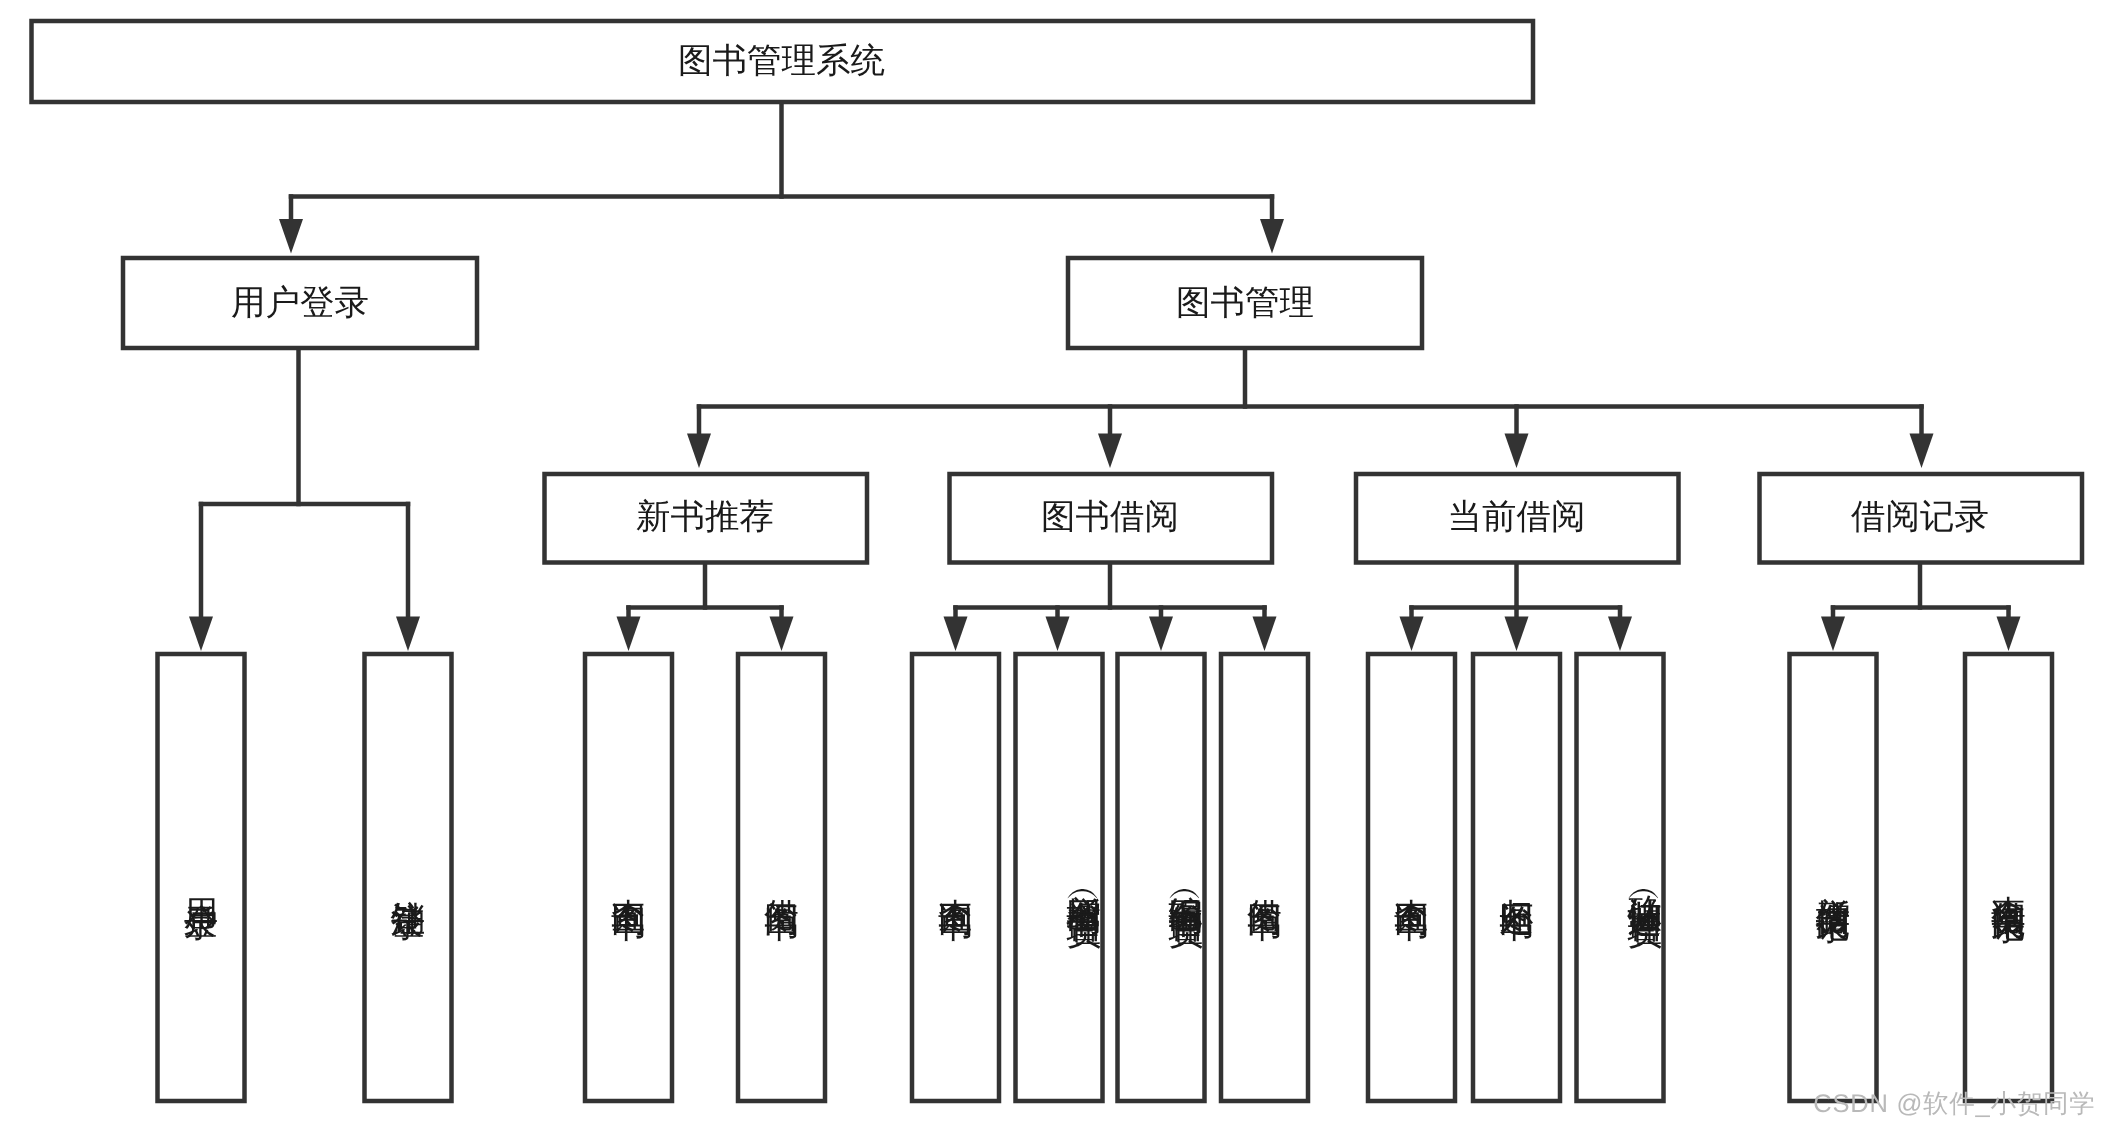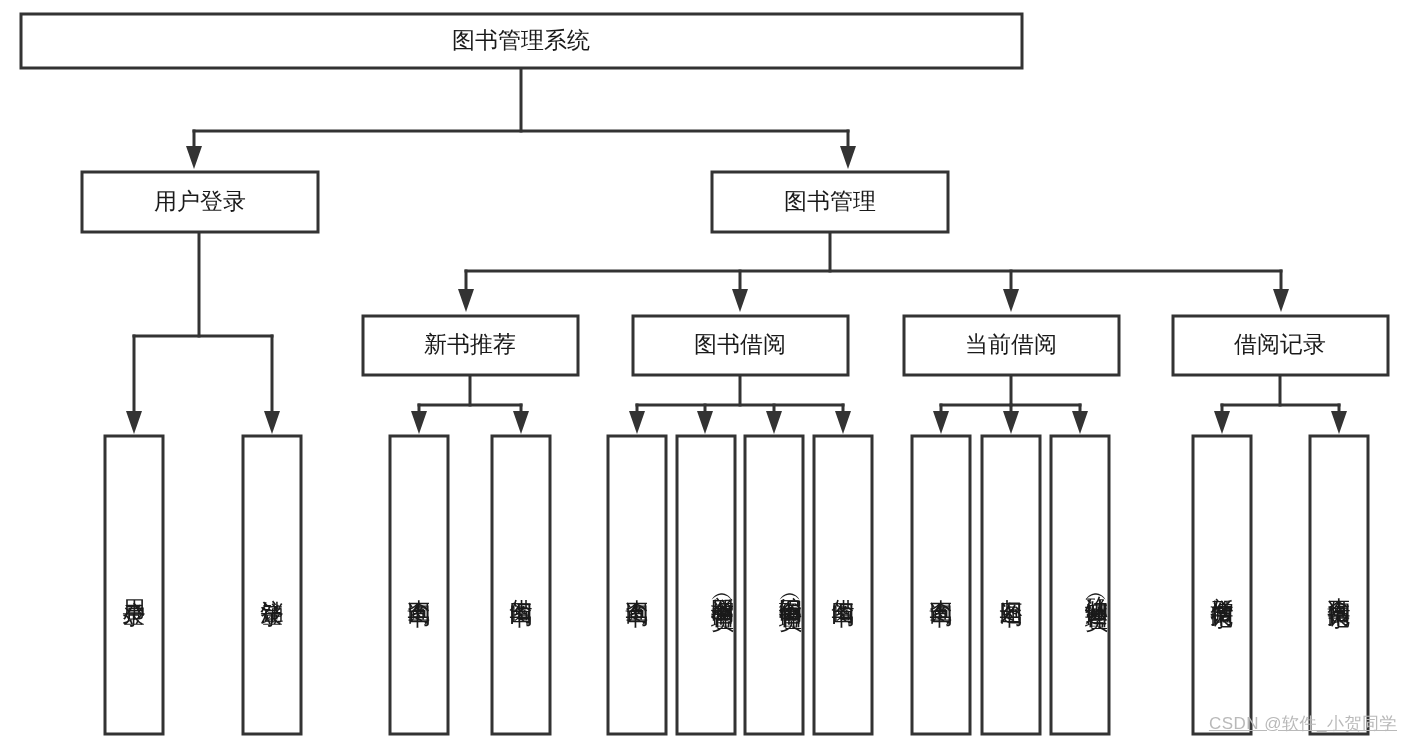--- a/index.html
+++ b/index.html
@@ -56,27 +56,26 @@
     line-height: 1.08;
     color: #1a1a1a;
     letter-spacing: 2px;
     text-align: center;
     white-space: nowrap;
     pointer-events: none;
   }
   .watermark {
     position: absolute;
     right: 8px;
-    bottom: 12px;
+    bottom: 0;
     font-family: "Liberation Sans", "DejaVu Sans", sans-serif;
     font-size: 17px;
     color: #b9b9b9;
     letter-spacing: 0.5px;
     white-space: nowrap;
-    text-decoration: underline;
   }
 </style>
 </head>
 <body>
 
 <div id="diagram-root">
 
   <svg class="diagram-canvas" viewBox="0 0 1405 747" xmlns="http://www.w3.org/2000/svg">
 
     <g>

